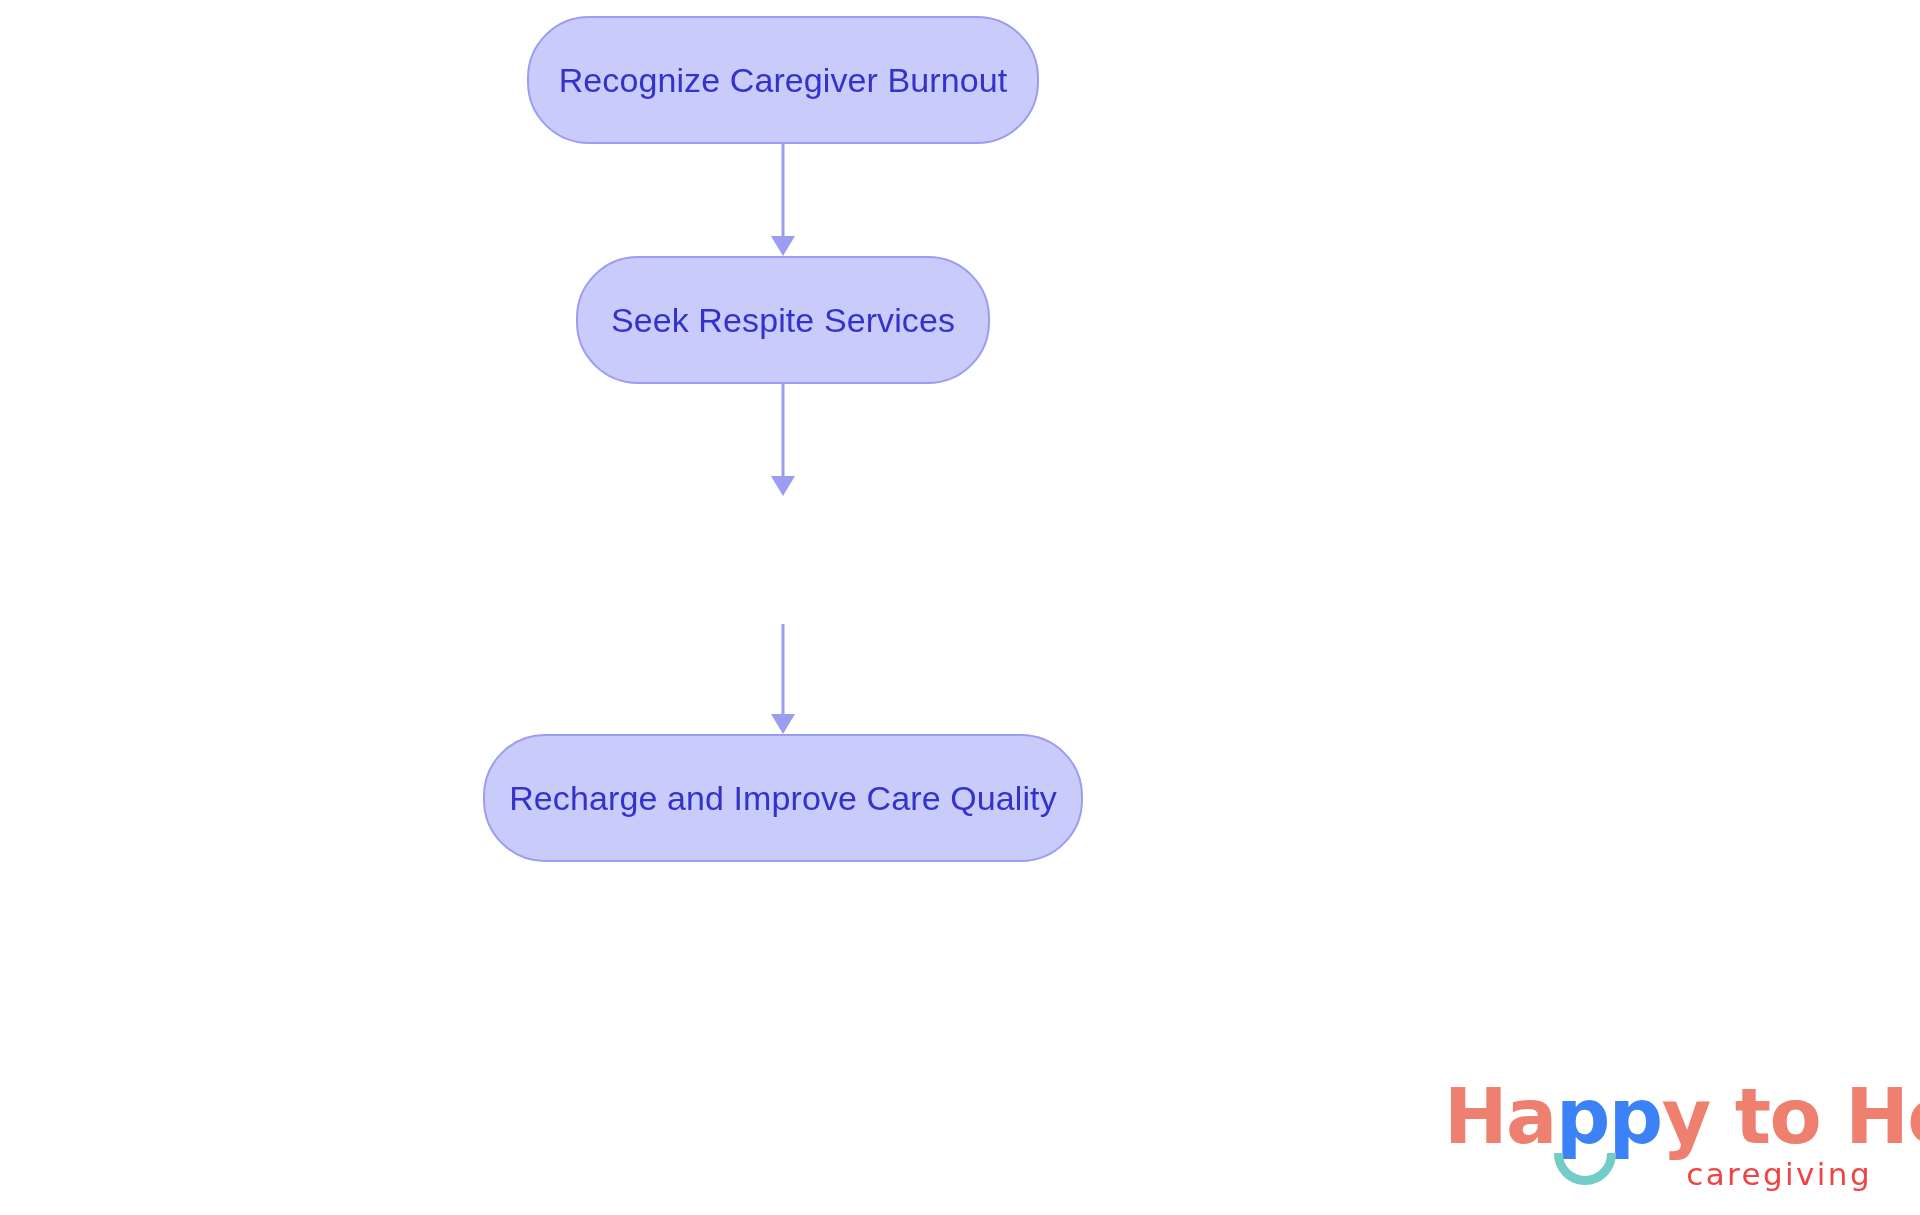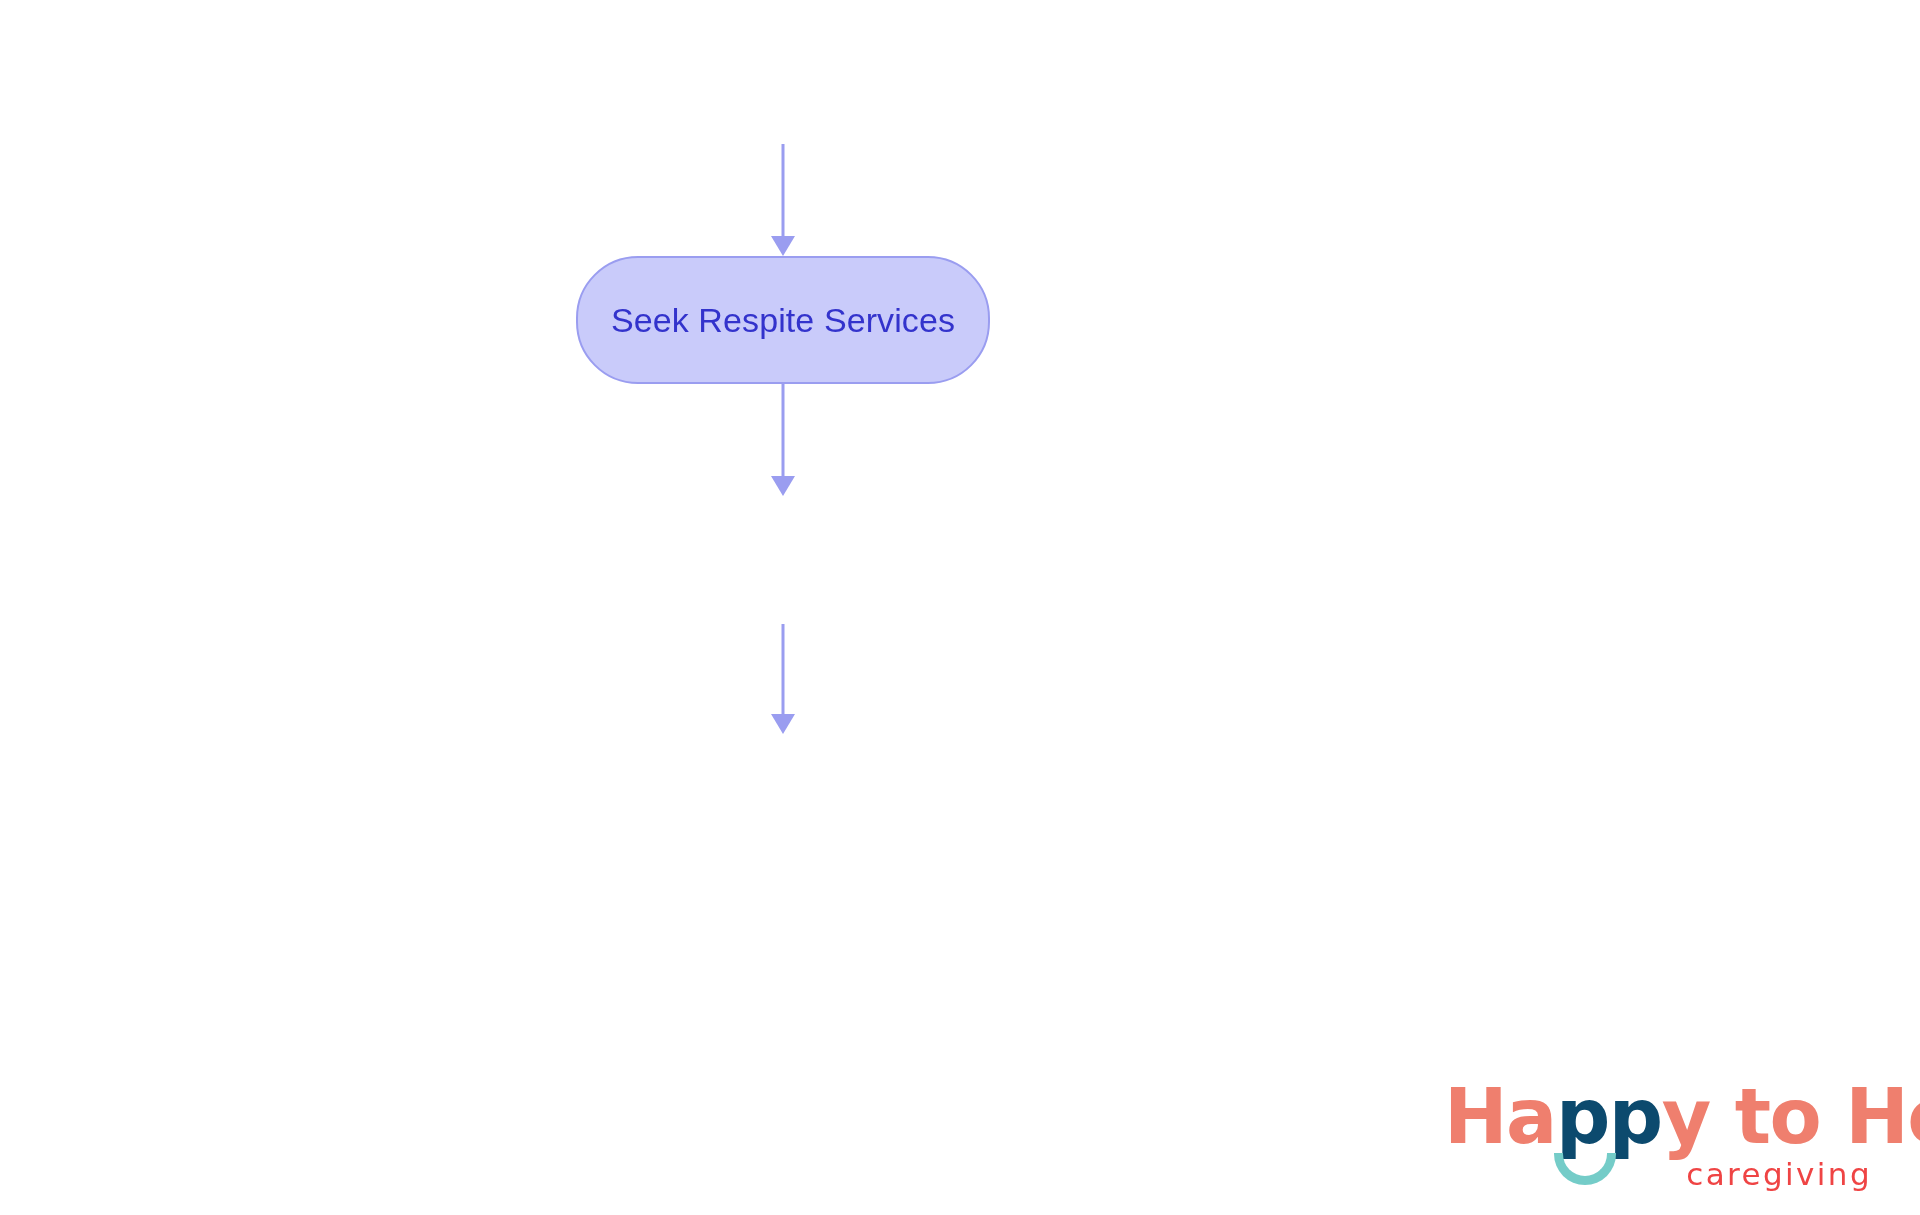--- a/index.html
+++ b/index.html
@@ -96,21 +96,21 @@
     left: 0;
     top: 0;
     font-family: "DejaVu Sans", sans-serif;
     font-size: 76px;
     font-weight: bold;
     letter-spacing: -1.5px;
     line-height: 1;
     white-space: nowrap;
     color: #ef7f6e;
   }
-  .logo-wordmark .tealchars { color: #0c4a6e; }
+  .logo-wordmark .tealchars { color: #3b82f6; }
   .logo-smile {
     position: absolute;
     left: 110px;
     top: 74px;
     width: 62px;
     height: 32px;
     border: 9px solid #74ccc8;
     border-top: none;
     border-radius: 0 0 34px 34px;
     box-sizing: border-box;
@@ -128,20 +128,23 @@
     white-space: nowrap;
   }
 </style>
 </head>
 <body>
 
 <div id="canvas">
 
   <div class="flow">
 
+    <div class="node" id="node-n1" style="left: 783px; top: 16px; width: 512px; height: 128px;">
+      <span class="node-label">Recognize Caregiver Burnout</span>
+    </div>
 
     <div class="edge" id="edge-e1" style="left: 783px; top: 144px; height: 112px;">
       <div class="edge-line" style="height: 94px;"></div>
       <div class="edge-head"></div>
     </div>
 
     <div class="node" id="node-n2" style="left: 783px; top: 256px; width: 414px; height: 128px; justify-content: center;">
       <span class="node-label">Seek Respite Services</span>
     </div>
 
@@ -149,20 +152,23 @@
       <div class="edge-line" style="height: 94px;"></div>
       <div class="edge-head"></div>
     </div>
 
 
     <div class="edge" id="edge-e3" style="left: 783px; top: 624px; height: 110px;">
       <div class="edge-line" style="height: 92px;"></div>
       <div class="edge-head"></div>
     </div>
 
+    <div class="node" id="node-n4" style="left: 783px; top: 734px; width: 600px; height: 128px;">
+      <span class="node-label">Recharge and Improve Care Quality</span>
+    </div>
 
   </div>
 
   <div class="logo">
     <div class="logo-wordmark"><span>Ha</span><span class="tealchars">pp</span><span>y</span><span> to Help</span></div>
     <div class="logo-smile"></div>
     <div class="logo-tagline">caregiving</div>
   </div>
 
 </div>

